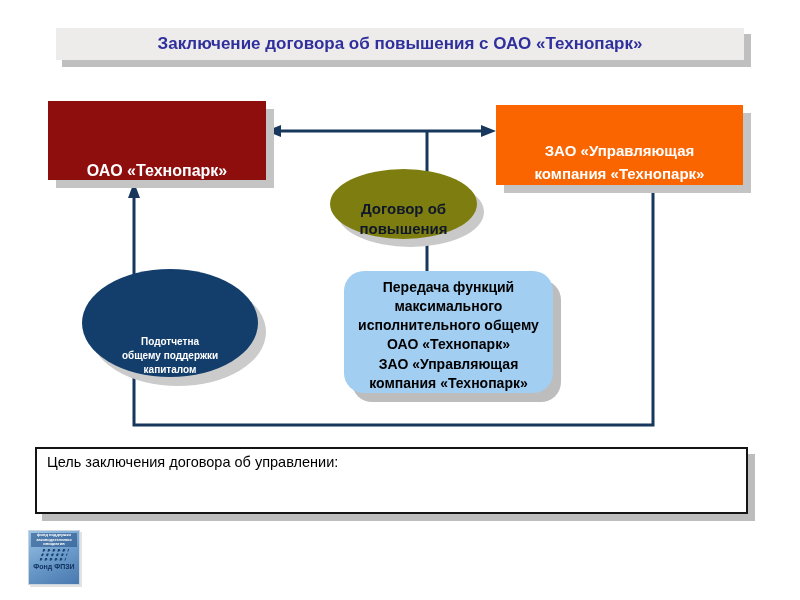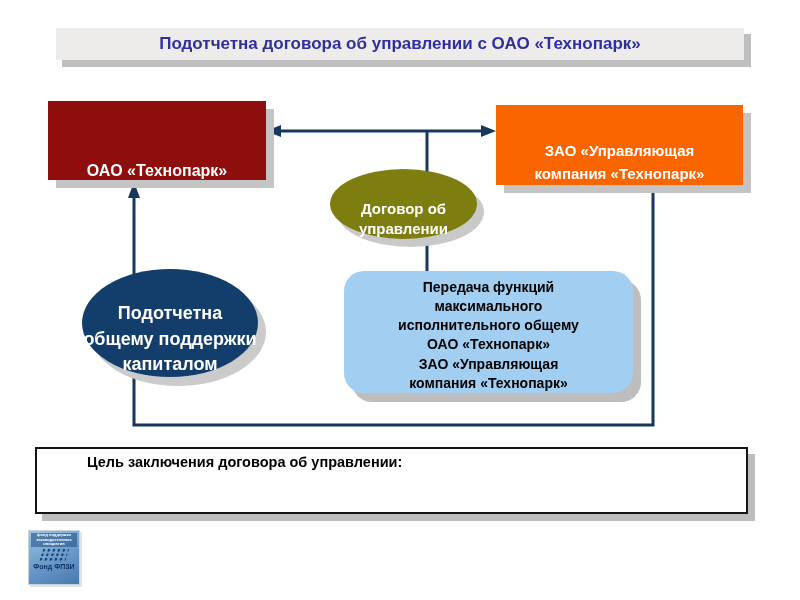--- a/index.html
+++ b/index.html
@@ -29,40 +29,40 @@
   .oao-box{
     left:48px; top:101px; width:218px; height:79px; background:var(--red);
     color:#fff; font-size:16px; box-shadow:8px 8px 0 var(--shadow);
   }
   .zao-box{
     left:496px; top:105px; width:247px; height:80px; background:var(--orange);
     color:#fff; font-size:15px; line-height:1.55; box-shadow:8px 8px 0 var(--shadow);
   }
   .contract-ellipse{
     left:330px; top:169px; width:147px; height:70px; border-radius:50%;
-    background:var(--olive); color:#ffffff; font-size:15px; line-height:1.35;
+    background:var(--olive); color:#0f172a; font-size:15px; line-height:1.35;
     box-shadow:7px 8px 0 #C9C9C9;
   }
   .accountable-ellipse{
     left:82px; top:269px; width:176px; height:108px; border-radius:50%;
-    background:var(--navy); color:#fff; font-size:18px; line-height:1.4;
+    background:var(--navy); color:#fff; font-size:10px; line-height:1.4;
     box-shadow:8px 9px 0 #CBCBCB;
   }
   .transfer-box{
-    left:344px; top:271px; width:289px; height:122px; border-radius:20px;
+    left:344px; top:271px; width:209px; height:122px; border-radius:20px;
     background:var(--light-blue); color:#000; font-size:14px; line-height:1.37;
     box-shadow:8px 9px 0 #BDBDBD;
   }
   
   .goal-box{
     position:absolute; left:35px; top:447px; width:713px; height:67px; box-sizing:border-box;
     background:#fff; border:2px solid #141414; box-shadow:7px 7px 0 #BDBDBD;
     padding:4px 10px; font-size:14.5px; line-height:1.35; color:#000; z-index:2;
   }
-  .goal-box .goal-heading{font-weight:bold;margin-left:40px;}
+  .goal-box .goal-heading{font-weight:normal;}
   
   .logo{
     position:absolute; left:28px; top:530px; width:50px; height:53px; z-index:2;
     border:1px solid #C9D4DE; box-shadow:2px 2px 0 #E2E2E2;
     background:linear-gradient(155deg,#9CC4E6 0%, #6C9CCB 50%, #4878AE 100%);
     display:flex; flex-direction:column; align-items:center; overflow:hidden;
   }
   .logo-top-text{
     width:46px; margin-top:2px; background:rgba(30,75,130,.55);
     font-size:4px; line-height:4.6px; color:#fff; text-align:center; font-weight:bold;
@@ -85,35 +85,35 @@
     <polygon class="conn-head" points="266,131 281,125 281,137"></polygon>
     <polygon class="conn-head" points="496,131 481,125 481,137"></polygon>
 
     <line class="conn-line" x1="427" y1="131" x2="427" y2="272"></line>
 
     <path class="conn-line" d="M134,197 L134,425 L653,425 L653,187"></path>
     <polygon class="conn-head" points="134,182 128,198 140,198"></polygon>
   </svg>
 
   <div class="title-bar">
-    <span>Подотчетна договора об управлении с ОАО «Технопарк»</span>
+    <span>Заключение договора об повышения с ОАО «Технопарк»</span>
   </div>
 
   <div class="node oao-box">
     <span>ОАО «Технопарк»</span>
   </div>
 
   <div class="node zao-box">
     <div>ЗАО «Управляющая</div>
     <div>компания «Технопарк»</div>
   </div>
 
   <div class="node contract-ellipse">
     <div>Договор об</div>
-    <div>управлении</div>
+    <div>повышения</div>
   </div>
 
   <div class="node accountable-ellipse">
     <div>Подотчетна</div>
     <div>общему поддержки</div>
     <div>капиталом</div>
   </div>
 
   <div class="node transfer-box">
     <div>Передача функций</div>

